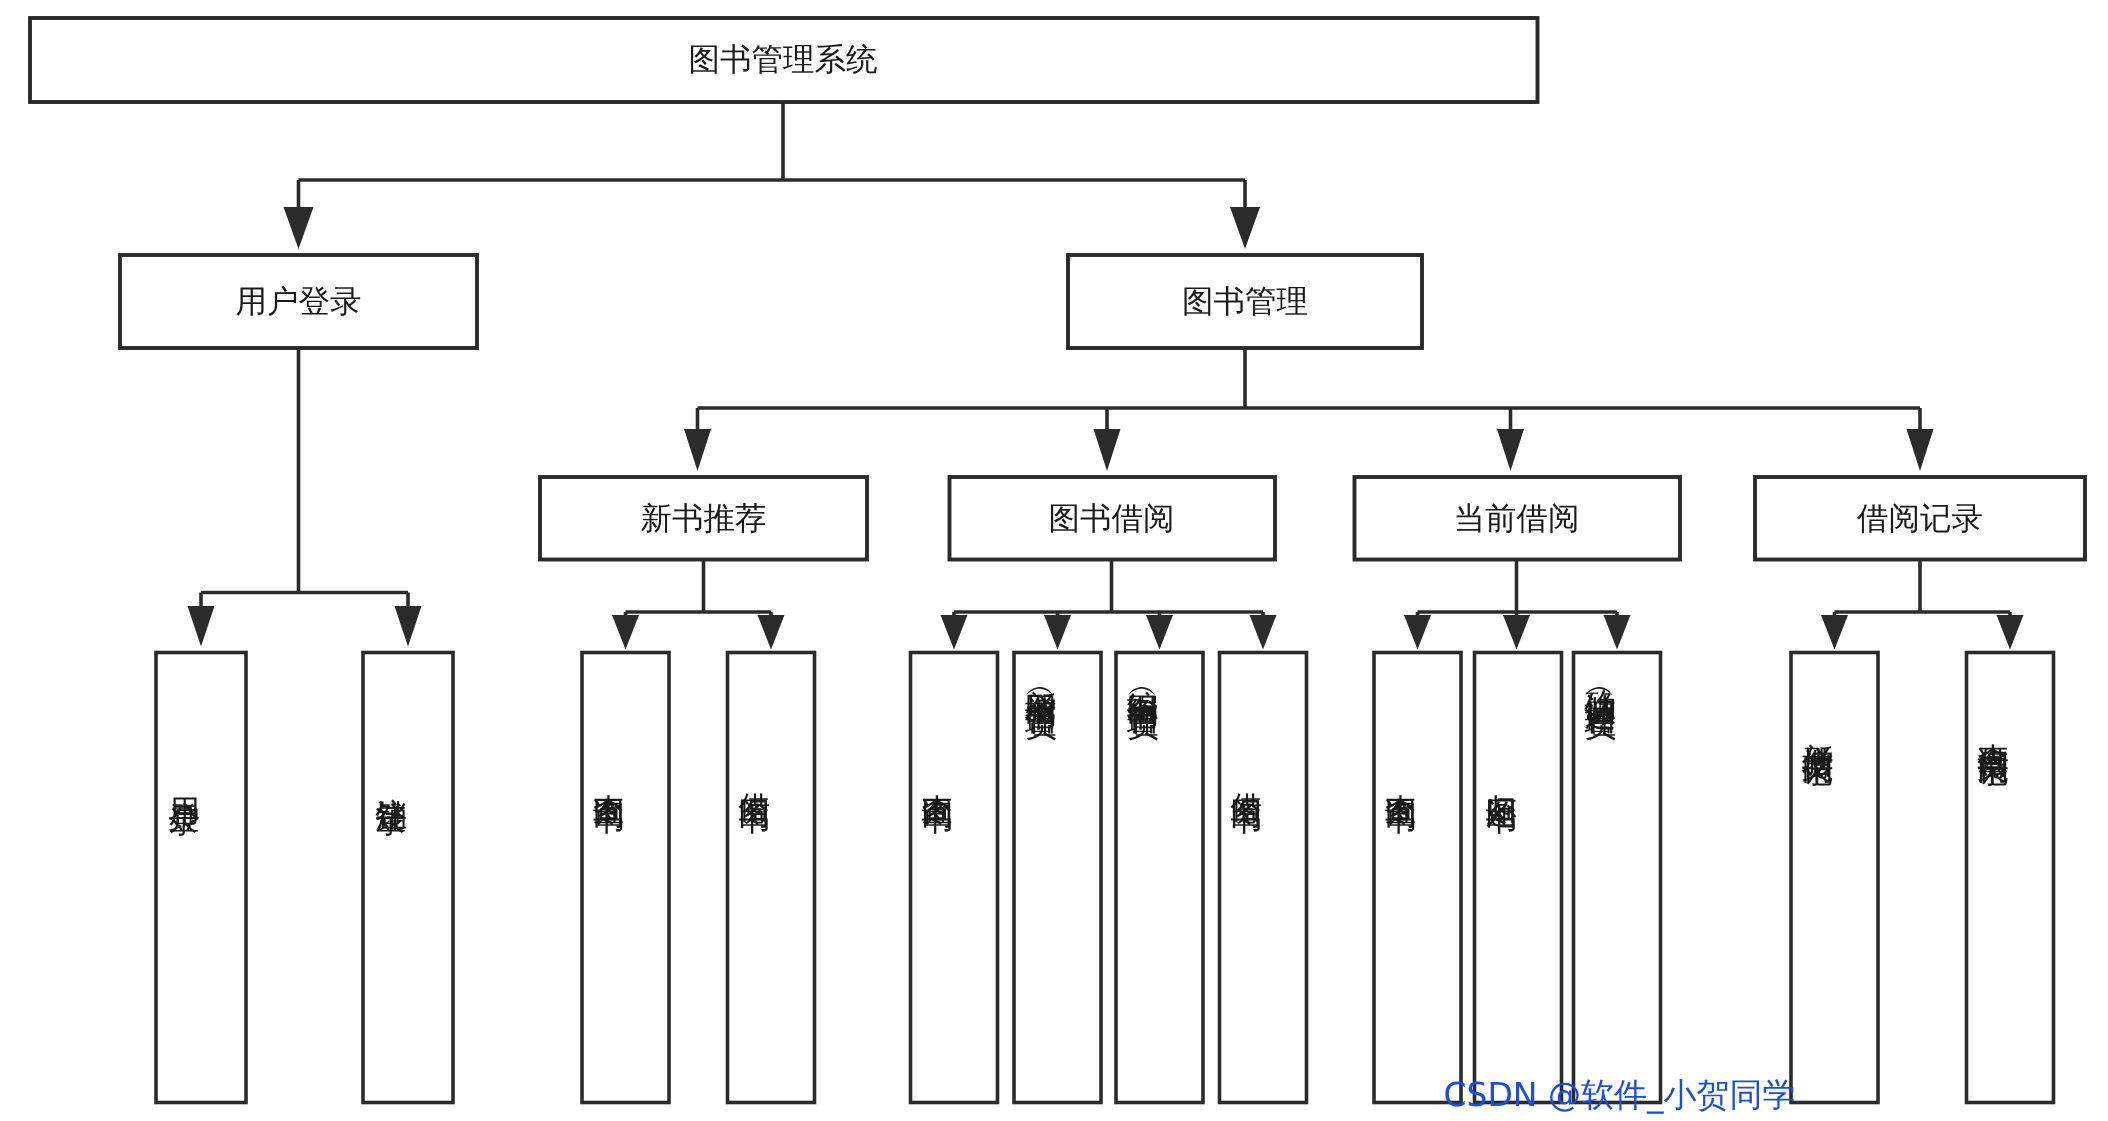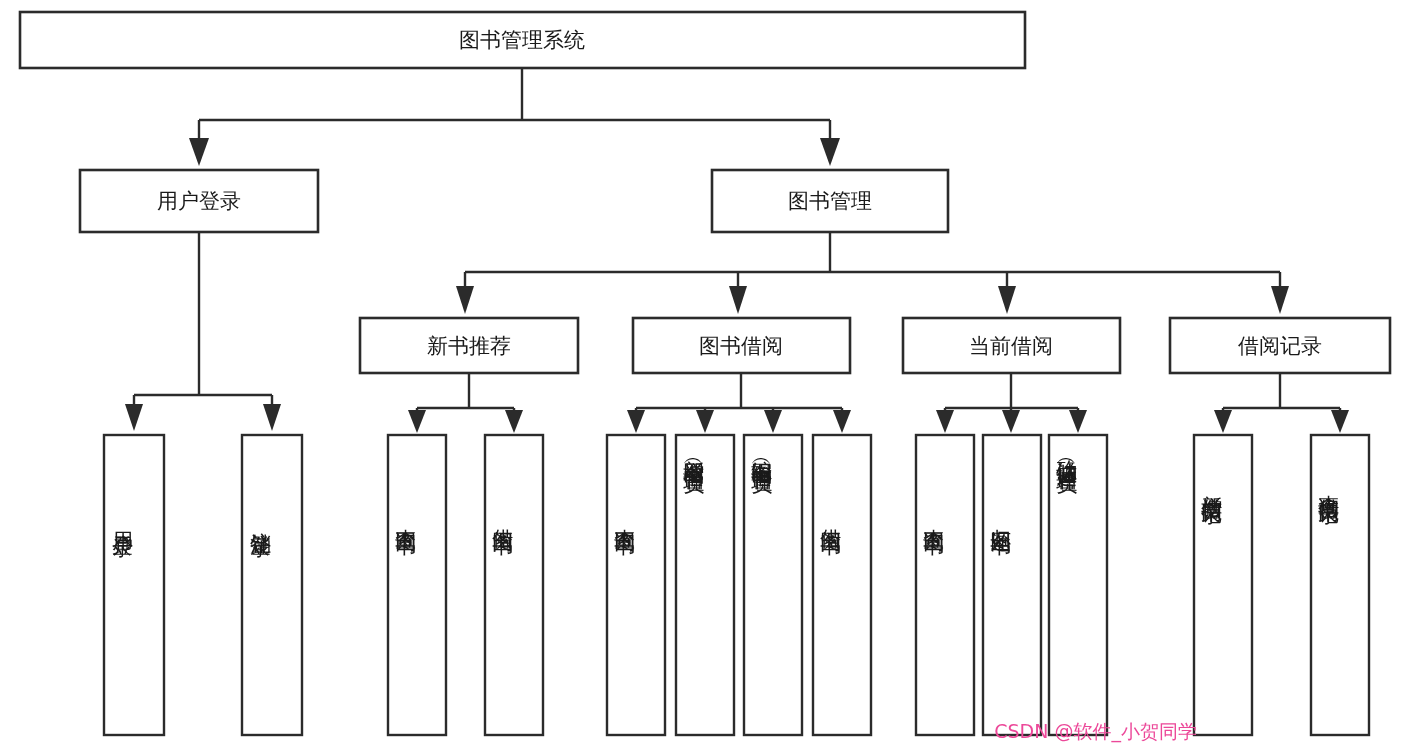--- a/index.html
+++ b/index.html
@@ -64,22 +64,22 @@
     letter-spacing: 2px;
     text-align: left;
     white-space: nowrap;
     pointer-events: none;
   }
   .watermark {
     position: absolute;
     right: 8px;
     bottom: 2px;
     font-family: "DejaVu Sans", "Liberation Sans", sans-serif;
-    font-size: 19px;
-    color: #ec4899;
+    font-size: 22px;
+    color: #1d4ed8;
     white-space: nowrap;
     margin-left: 23px;
   }
 </style>
 </head>
 <body>
 
 <div id="diagram-root">
 
   <svg id="flow-svg" viewBox="0 0 1405 747">

